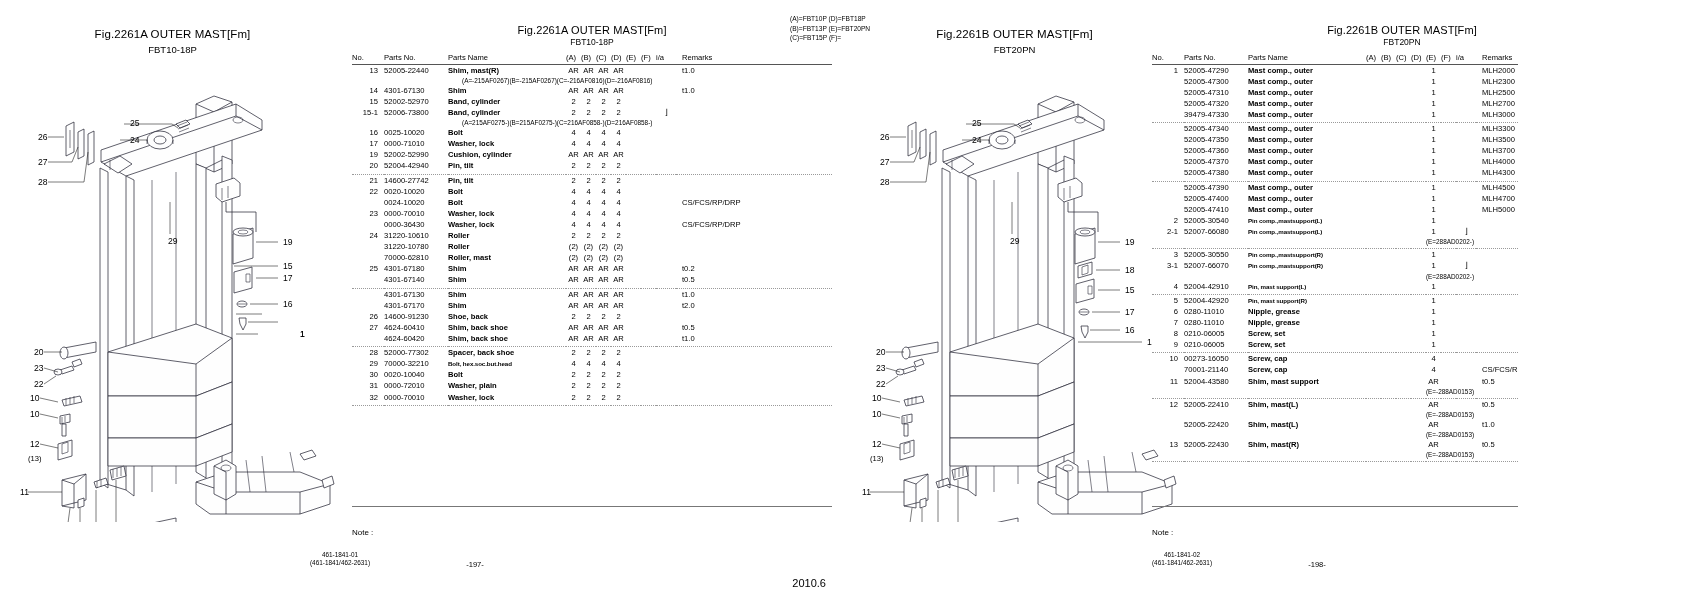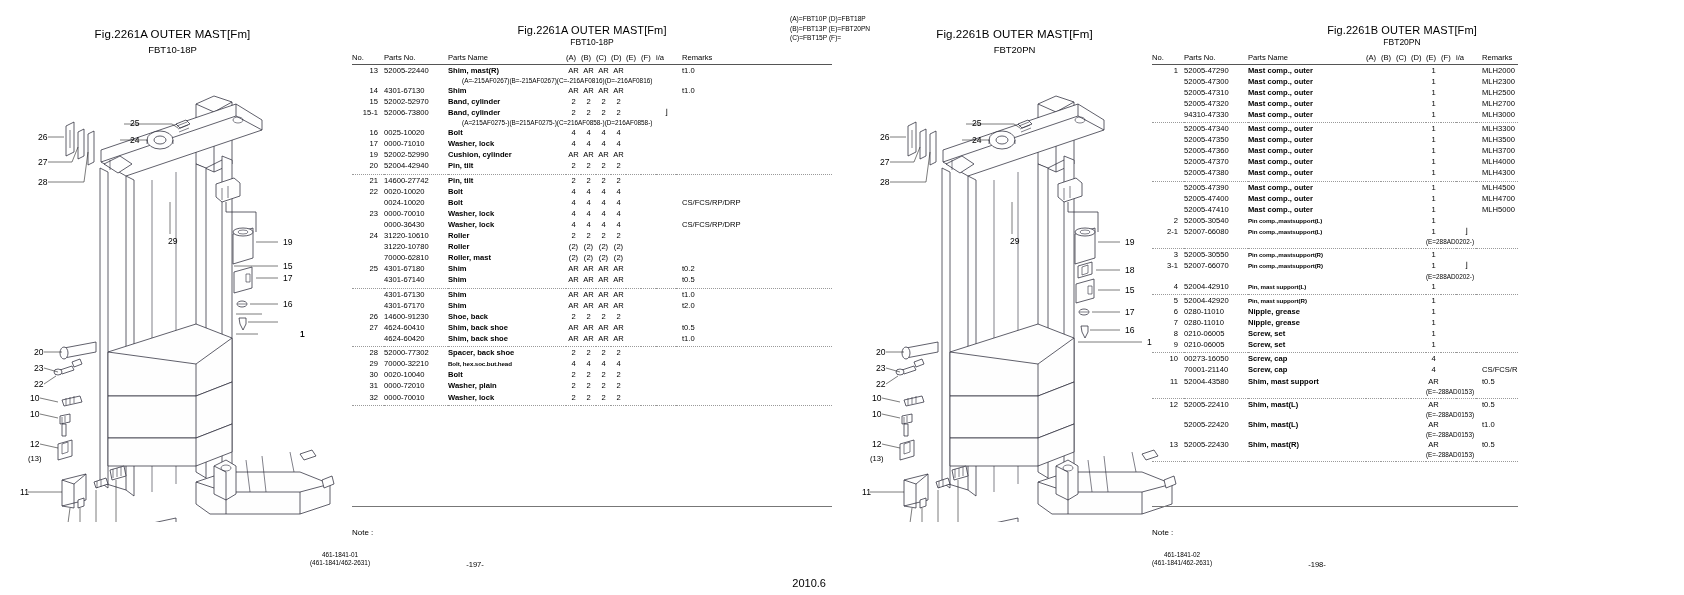--- a/index.html
+++ b/index.html
@@ -939,21 +939,21 @@
               <td class="c-q"></td>
               <td class="c-q"></td>
               <td class="c-q"></td>
               <td class="c-q">1</td>
               <td class="c-q"></td>
               <td class="c-ia"></td>
               <td class="c-rm">MLH2700</td>
             </tr>
             <tr>
               <td class="c-no"></td>
-              <td class="c-pn">94310-47330</td>
+              <td class="c-pn">39479-47330</td>
               <td class="c-nm">Mast comp., outer</td>
               <td class="c-q"></td>
               <td class="c-q"></td>
               <td class="c-q"></td>
               <td class="c-q"></td>
               <td class="c-q">1</td>
               <td class="c-q"></td>
               <td class="c-ia"></td>
               <td class="c-rm">MLH3000</td>
             </tr>

